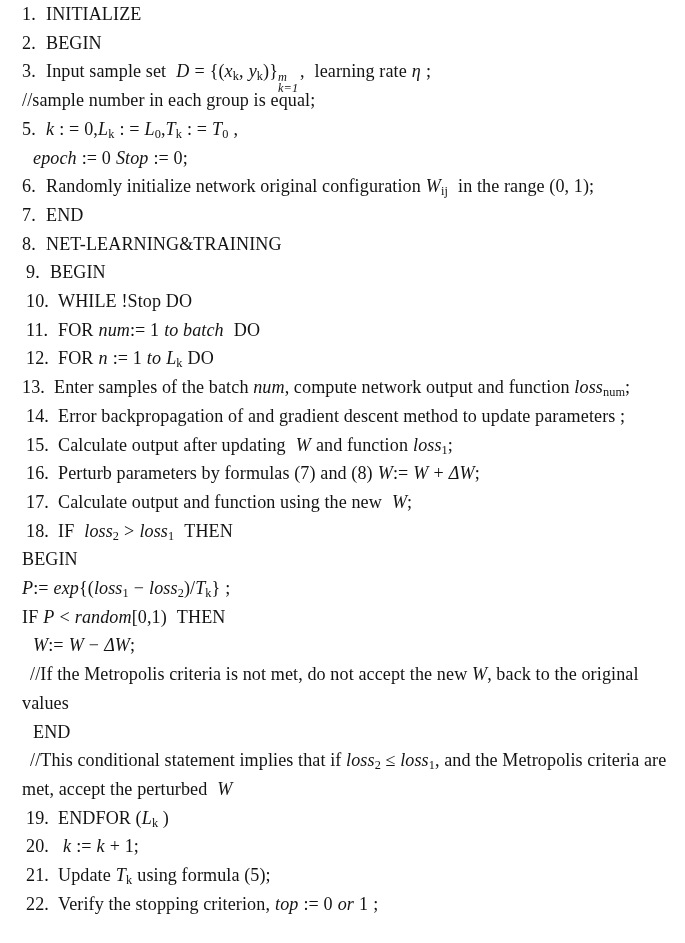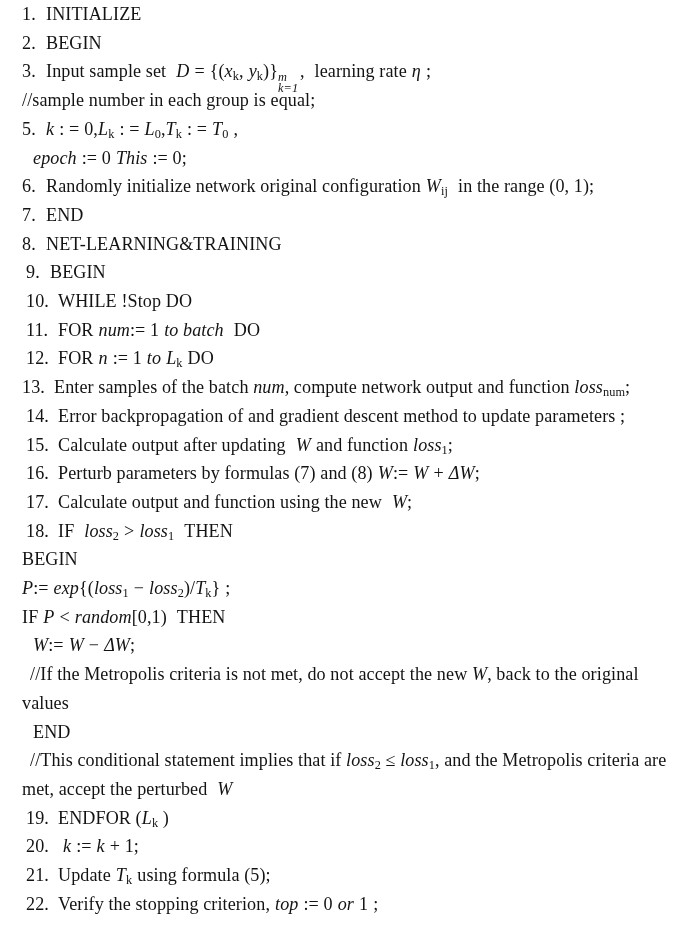--- a/index.html
+++ b/index.html
@@ -100,21 +100,21 @@
 
   <div class="ln i0">
     <span>//sample number in each group is equal;</span>
   </div>
 
   <div class="ln i0">
     <span class="num w1">5.</span><var>k</var><span class="sp"></span><span>:  =</span><span class="sp"></span><span>0,</span><var>L</var><sub>k</sub><span class="sp"></span><span>:  =</span><span class="sp"></span><var>L</var><sub>0</sub><span>,</span><var>T</var><sub>k</sub><span class="sp"></span><span>:  =</span><span class="sp"></span><var>T</var><sub>0</sub><span class="sp"></span><span>,</span>
   </div>
 
   <div class="ln i2">
-    <var>epoch</var><span class="sp"></span><span>:=  0</span><span class="sp"></span><var>This</var><span class="sp"></span><span>:=  0;</span>
+    <var>epoch</var><span class="sp"></span><span>:=  0</span><span class="sp"></span><var>Stop</var><span class="sp"></span><span>:=  0;</span>
   </div>
 
   <div class="ln i0">
     <span class="num w1">6.</span><span>Randomly initialize network original configuration</span><span class="sp"></span><var>W</var><sub>ij</sub><span class="sp2"></span><span>in the range (0, 1);</span>
   </div>
 
   <div class="ln i0">
     <span class="num w1">7.</span><span>END</span>
   </div>
 

